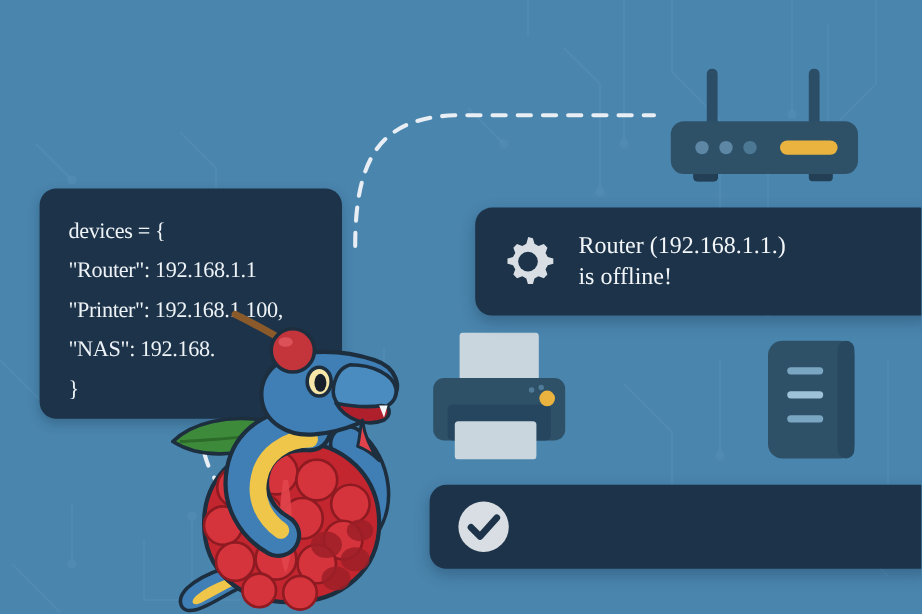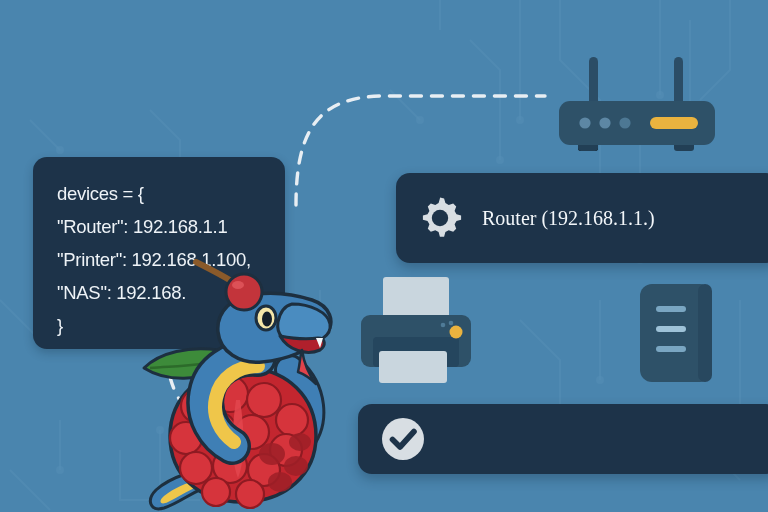--- a/index.html
+++ b/index.html
@@ -30,21 +30,21 @@
     height: 192px;
     background: #1d3349;
     border-radius: 14px;
     box-shadow: 0 4px 10px rgba(10,30,48,0.25);
     z-index: 4;
   }
   #code-text {
     position: absolute;
     left: 24px;
     top: 20px;
-    font-family: Liberation Sans, sans-serif;
+    font-family: Liberation Serif, serif;
     font-size: 18.5px;
     line-height: 33px;
     color: #eef3f7;
     white-space: pre;
     letter-spacing: -0.3px;
   }
   
   .card {
     position: absolute;
     background: #1d3349;
@@ -198,20 +198,21 @@
         <path fill="#d8dee3" d="M25 4.5
           l4.1 1.0 1.3 4.6 3.3 1.9 4.5-1.6 3.0 3.0 -1.6 4.5 1.9 3.3 4.6 1.3 0 4.2
           -4.6 1.3 -1.9 3.3 1.6 4.5 -3.0 3.0 -4.5-1.6 -3.3 1.9 -1.3 4.6 -4.2 0
           -1.3-4.6 -3.3-1.9 -4.5 1.6 -3.0-3.0 1.6-4.5 -1.9-3.3 -4.6-1.3 0-4.2
           4.6-1.3 1.9-3.3 -1.6-4.5 3.0-3.0 4.5 1.6 3.3-1.9 1.3-4.6 z"></path>
         <circle cx="25" cy="25" r="8.2" fill="#1d3349"></circle>
       </svg>
     </div>
     <div>
       <div class="card-text">Router (192.168.1.1.)</div>
+      <div class="card-text">is offline!</div>
     </div>
   </div>
 
   <div id="card-printer" class="card">
     <div class="card-icon">
       <svg width="46" height="46" viewBox="0 0 46 46" xmlns="http://www.w3.org/2000/svg">
         <circle cx="23" cy="23" r="21" fill="#d8dee3"></circle>
         <path d="M12.5 23.5 L20 31 L34 15.5" fill="none" stroke="#1d3349" stroke-width="5.6" stroke-linecap="round" stroke-linejoin="round"></path>
       </svg>
     </div>

